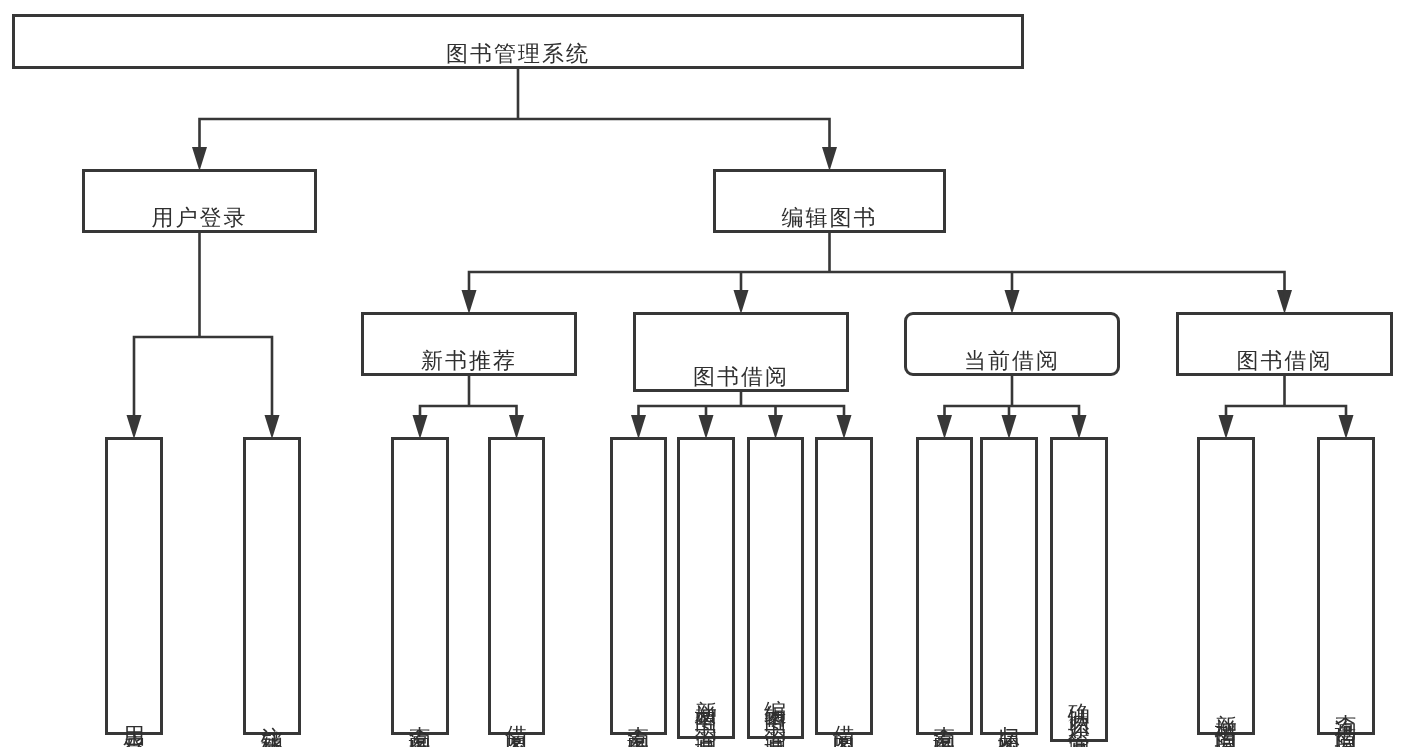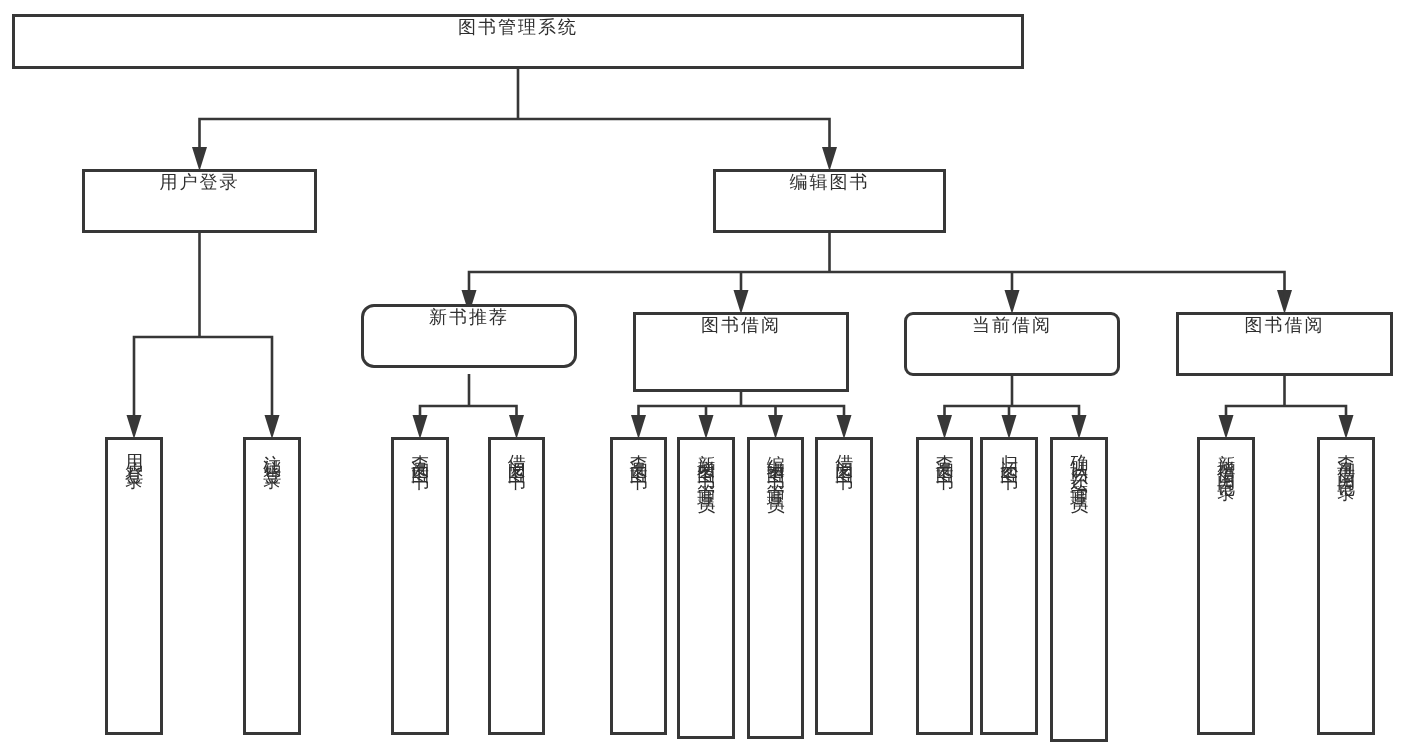--- a/index.html
+++ b/index.html
@@ -19,24 +19,24 @@
     left: 0; top: 0;
     width: 1405px; height: 747px;
     z-index: 1;
   }
   .node {
     position: absolute;
     box-sizing: border-box;
     border: 3px solid var(--line, #373737);
     background: #ffffff;
     display: flex;
-    align-items: flex-start;
+    align-items: flex-end;
     justify-content: center;
     color: var(--text, #2f2f2f);
-    font-size: 18px;
+    font-size: 22px;
     line-height: 1.15;
     z-index: 2;
   }
   .node .lbl {
     letter-spacing: 2px;
     white-space: nowrap;
   }
   .node.vertical .lbl {
     writing-mode: vertical-rl;
     text-orientation: mixed;
@@ -90,21 +90,21 @@
   <div id="nodes">
       <div class="node" style="left: 12px; top: 14px; width: 1012px; height: 55px;">
         <span class="lbl">图书管理系统</span>
       </div>
       <div class="node" style="left: 82px; top: 169px; width: 235px; height: 64px;">
         <span class="lbl">用户登录</span>
       </div>
       <div class="node" style="left: 713px; top: 169px; width: 233px; height: 64px;">
         <span class="lbl">编辑图书</span>
       </div>
-      <div class="node" style="left: 361px; top: 304px; width: 216px; height: 64px; border-radius: 13px;">
+      <div class="node" style="left: 361px; top: 312px; width: 216px; height: 64px;">
         <span class="lbl">新书推荐</span>
       </div>
       <div class="node" style="left: 633px; top: 312px; width: 216px; height: 80px;">
         <span class="lbl">图书借阅</span>
       </div>
       <div class="node" style="left: 904px; top: 312px; width: 216px; height: 64px; border-radius: 9px;">
         <span class="lbl">当前借阅</span>
       </div>
       <div class="node" style="left: 1176px; top: 312px; width: 217px; height: 64px;">
         <span class="lbl">图书借阅</span>

